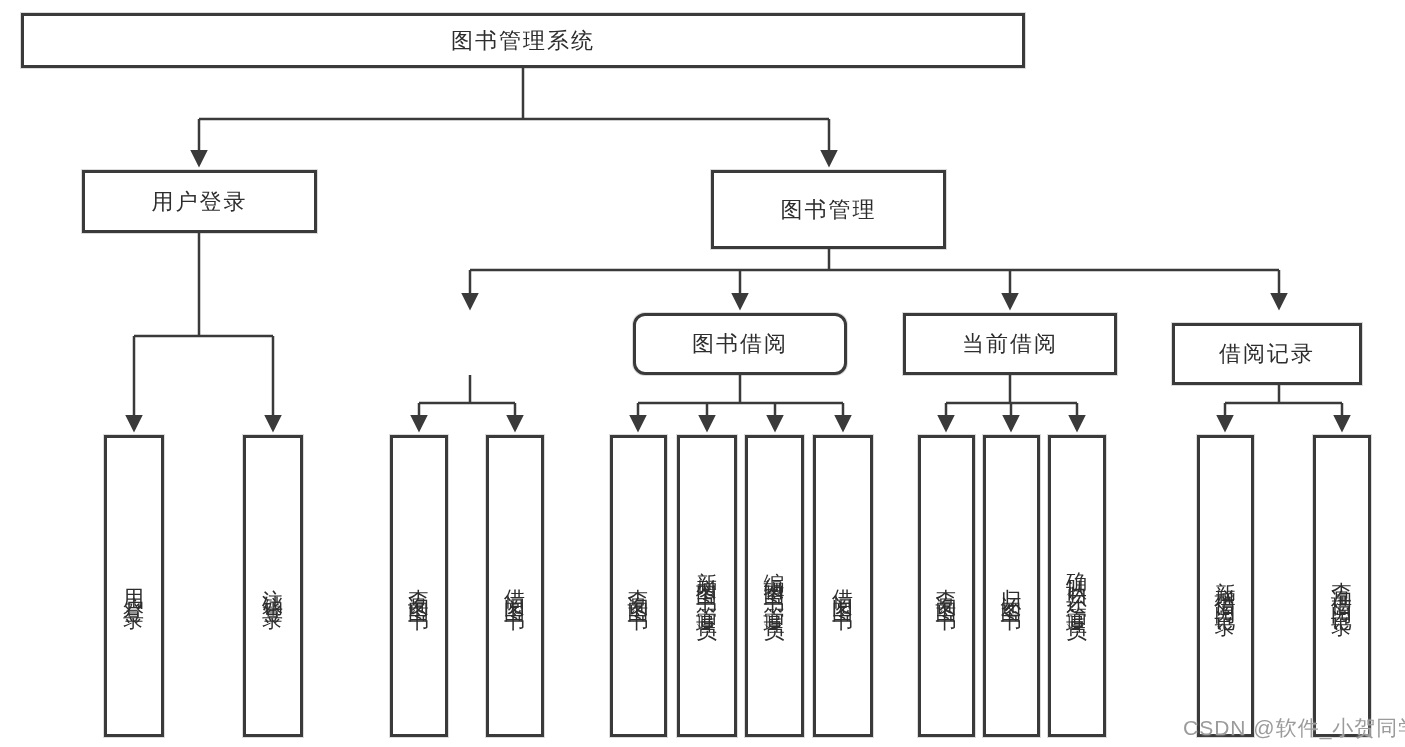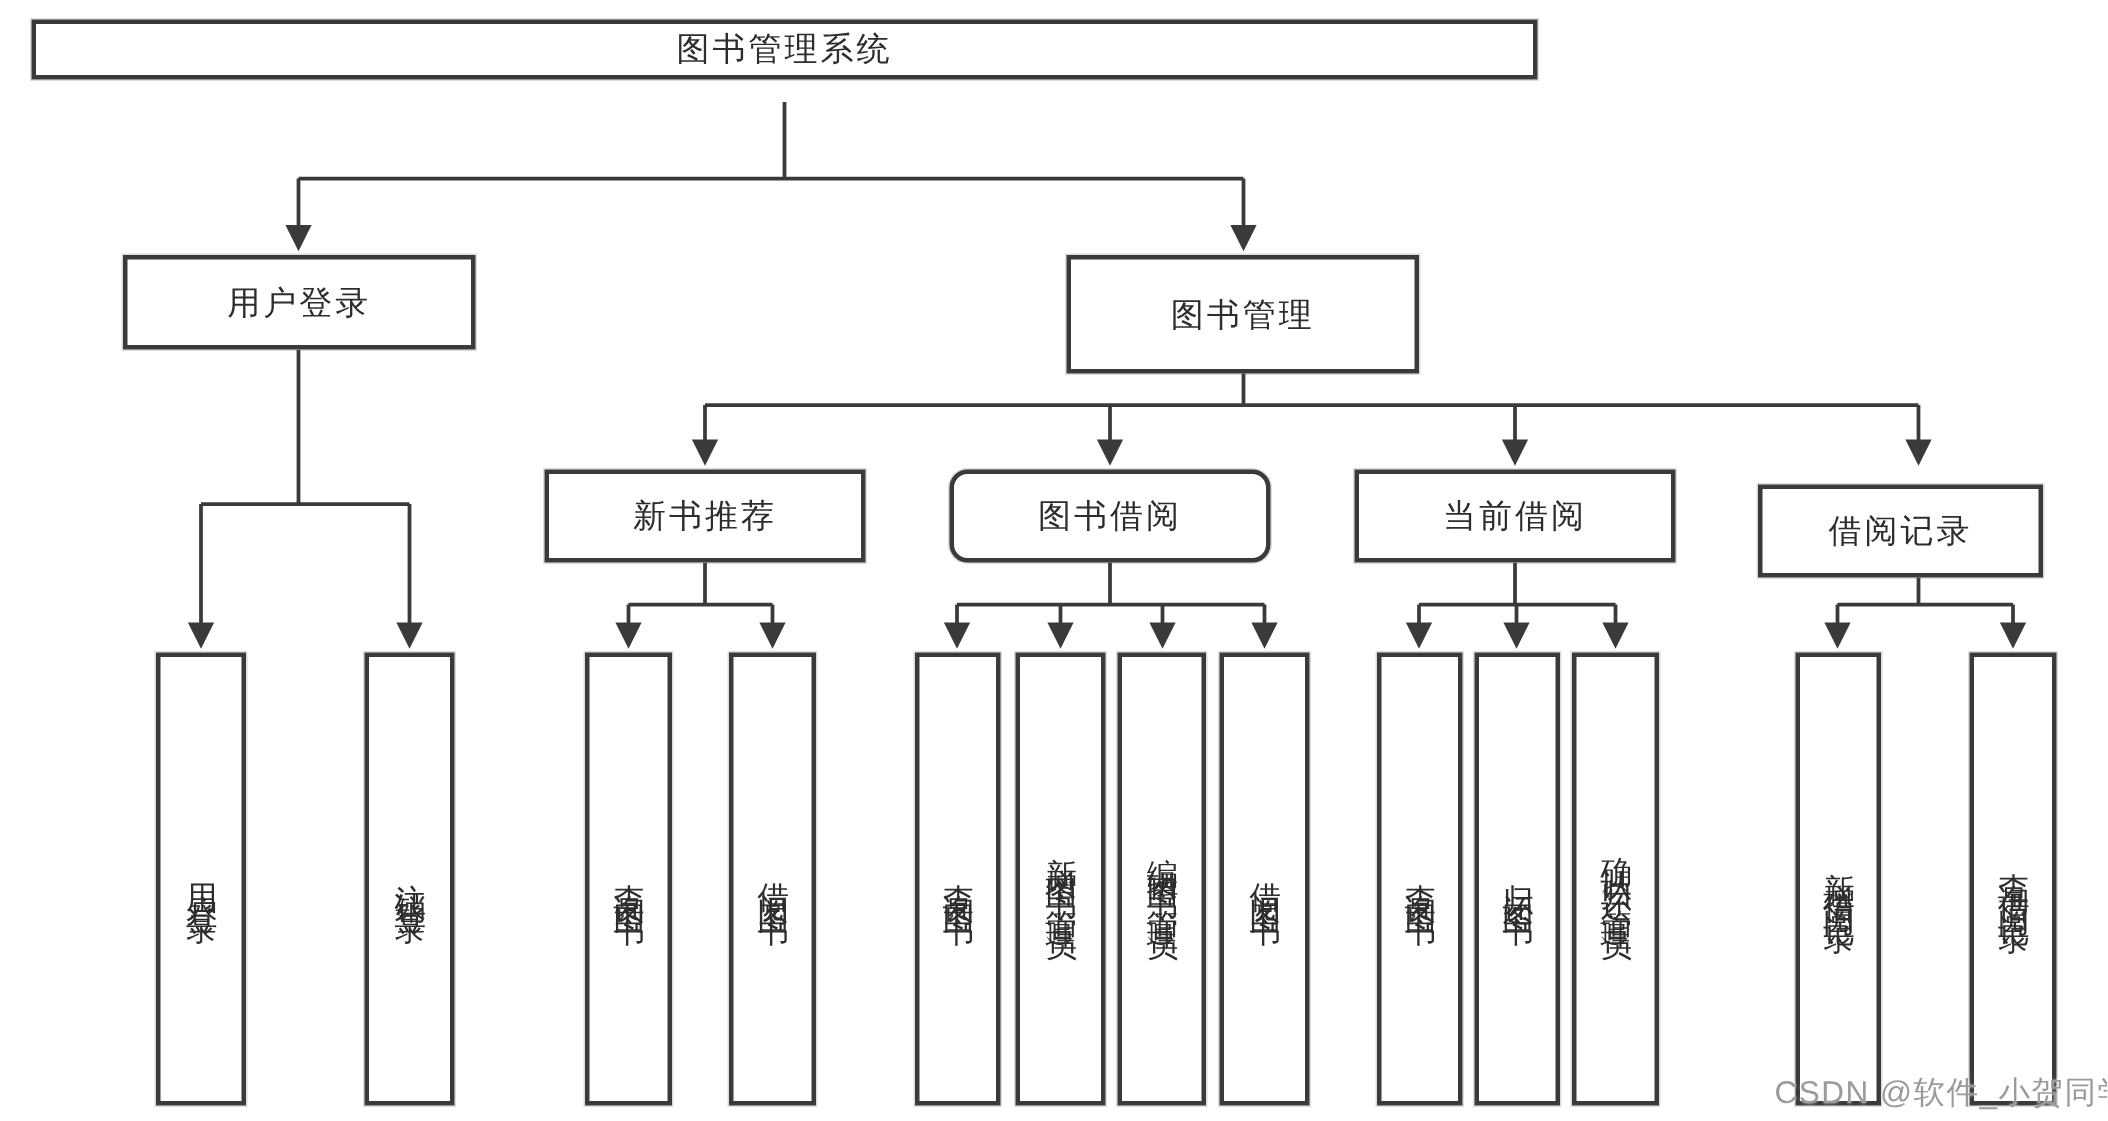--- a/index.html
+++ b/index.html
@@ -38,21 +38,21 @@
   }
   .leaf {
     writing-mode: vertical-lr;
     text-orientation: mixed;
     font-size: 21px;
     letter-spacing: 7px;
     padding: 8px 0;
     line-height: 1;
   }
   
-  #n-root            { left: 21px;   top: 13px;  width: 1004px; height: 40px; }
+  #n-root            { left: 21px;   top: 13px;  width: 1004px; height: 55px; }
   #n-user-login      { left: 82px;   top: 170px; width: 235px;  height: 63px; }
   #n-book-mgmt       { left: 711px;  top: 170px; width: 235px;  height: 79px; }
   #n-new-book-rec    { left: 363px;  top: 313px; width: 214px;  height: 62px; }
   #n-book-borrow     { left: 633px;  top: 313px; width: 214px;  height: 62px; border-radius: 12px; }
   #n-current-borrow  { left: 903px;  top: 313px; width: 214px;  height: 62px; }
   #n-borrow-records  { left: 1172px; top: 323px; width: 190px;  height: 62px; }
   .leaf              { top: 435px; height: 302px; }
   #n-leaf-user-login   { left: 104px;  width: 60px; }
   #n-leaf-logout       { left: 243px;  width: 60px; }
   #n-rec-query-book    { left: 390px;  width: 58px; }
@@ -121,21 +121,20 @@
       <path d="M1225,403 V429" marker-end="url(#arrow)"></path>
       <path d="M1342,403 V429" marker-end="url(#arrow)"></path>
     </g>
   </svg>
 
   <div class="node" id="n-root">图书管理系统</div>
 
   <div class="node" id="n-user-login">用户登录</div>
   <div class="node" id="n-book-mgmt">图书管理</div>
 
-  <div class="node" id="n-new-book-rec">新书推荐</div>
   <div class="node" id="n-book-borrow">图书借阅</div>
   <div class="node" id="n-current-borrow">当前借阅</div>
   <div class="node" id="n-borrow-records">借阅记录</div>
 
   <div class="node leaf" id="n-leaf-user-login">用户登录</div>
   <div class="node leaf" id="n-leaf-logout">注销登录</div>
   <div class="node leaf" id="n-rec-query-book">查询图书</div>
   <div class="node leaf" id="n-rec-borrow-book">借阅图书</div>
   <div class="node leaf" id="n-bb-query-book">查询图书</div>
   <div class="node leaf" id="n-bb-add-book">新增图书（管理员）</div>

